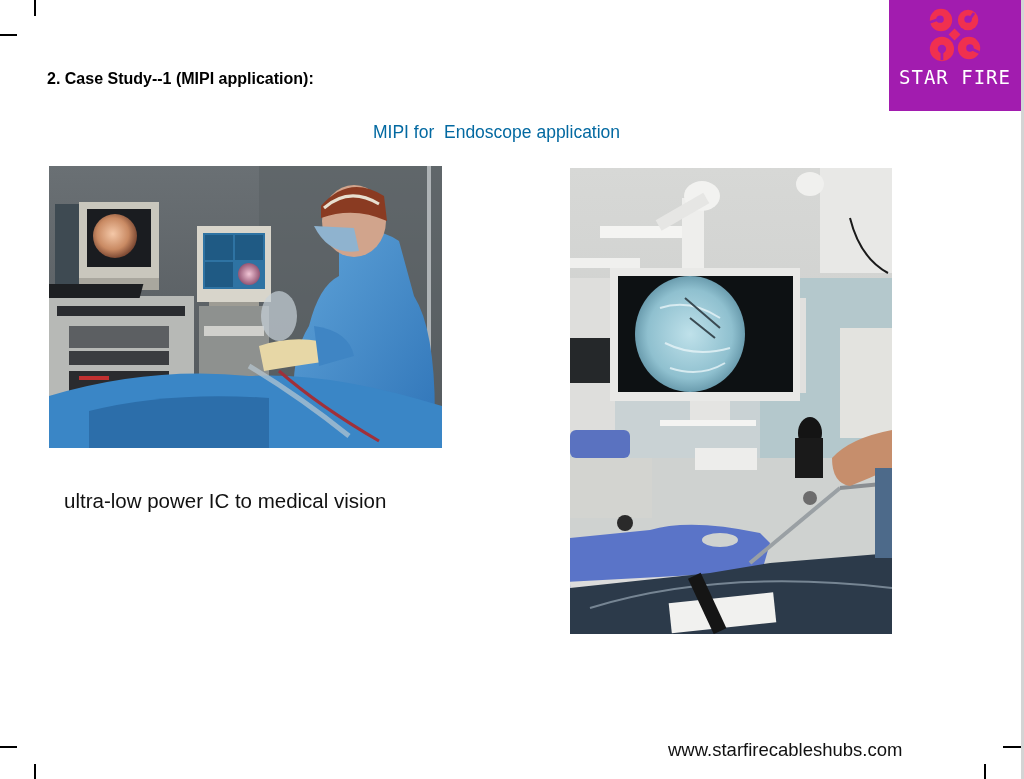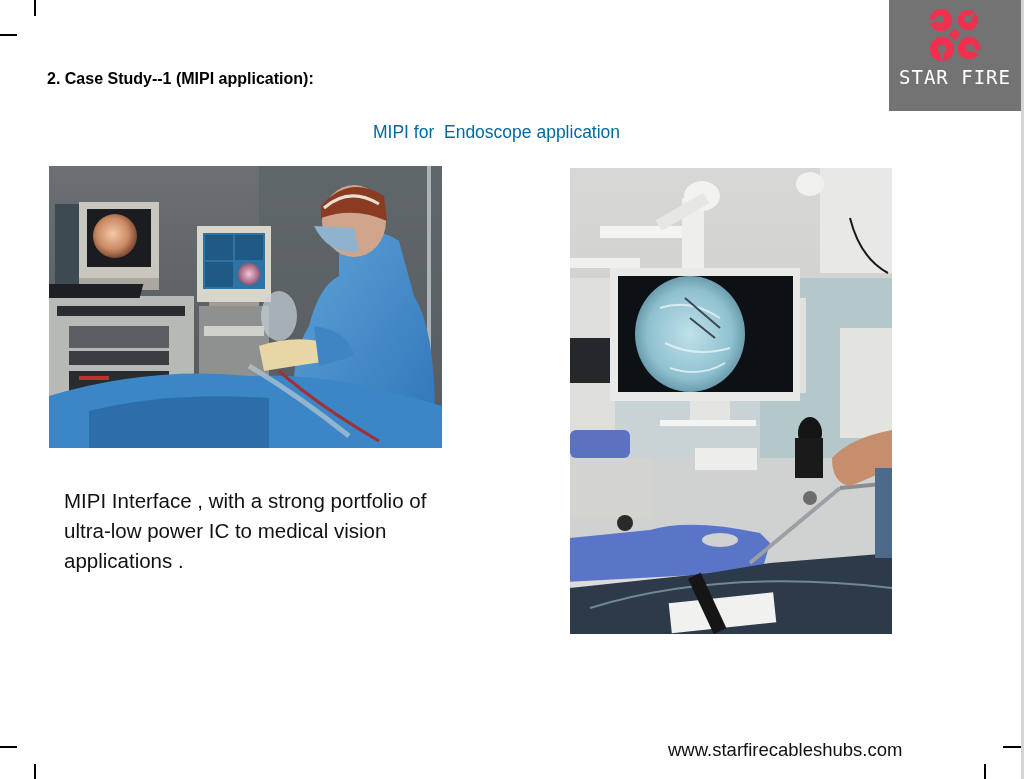--- a/index.html
+++ b/index.html
@@ -9,21 +9,21 @@
     .page-edge {
       position: absolute; top: 0; right: 0; width: 3px; height: 779px; background: #d4d4d4;
     }
 
     .crop { position: absolute; background: #000; }
     .crop.h { height: 2px; width: 17px; }
     .crop.v { width: 2px; height: 16px; }
 
     .logo-box {
       position: absolute; left: 889px; top: 0; width: 132px; height: 111px;
-      background: #737373;
+      background: #a21caf;
       display: flex; flex-direction: column; align-items: center;
     }
     .logo-mark { margin-top: 7px; width: 56px; height: 56px; }
     .logo-text {
       margin-top: 3px;
       font-family: "DejaVu Sans Mono", monospace;
       color: #ffffff; font-size: 19px; letter-spacing: 1px; font-weight: normal;
     }
 
     .title {
@@ -231,18 +231,16 @@
     <line x1="180" y1="395" x2="270" y2="320" stroke="#9aa0a4" stroke-width="4"></line>
     <circle cx="240" cy="330" r="7" fill="#6c6c6c"></circle>
     <line x1="270" y1="320" x2="322" y2="315" stroke="#8a8e92" stroke-width="4"></line>
 
     <path d="M262 290 Q280 270 322 262 L322 300 Q300 310 280 318 Q262 315 262 290 Z" fill="#c68e6c"></path>
     <rect x="305" y="300" width="17" height="90" fill="#4d6a8a"></rect>
   </svg>
 </div>
 
 <div class="paragraph">
-  <span>MIPI Interface , with a strong portfolio of</span>
   <span>ultra-low power IC to medical vision</span>
-  <span>applications .</span>
 </div>
 
 <div class="footer-url">www.starfirecableshubs.com</div>
 
 </body></html>

